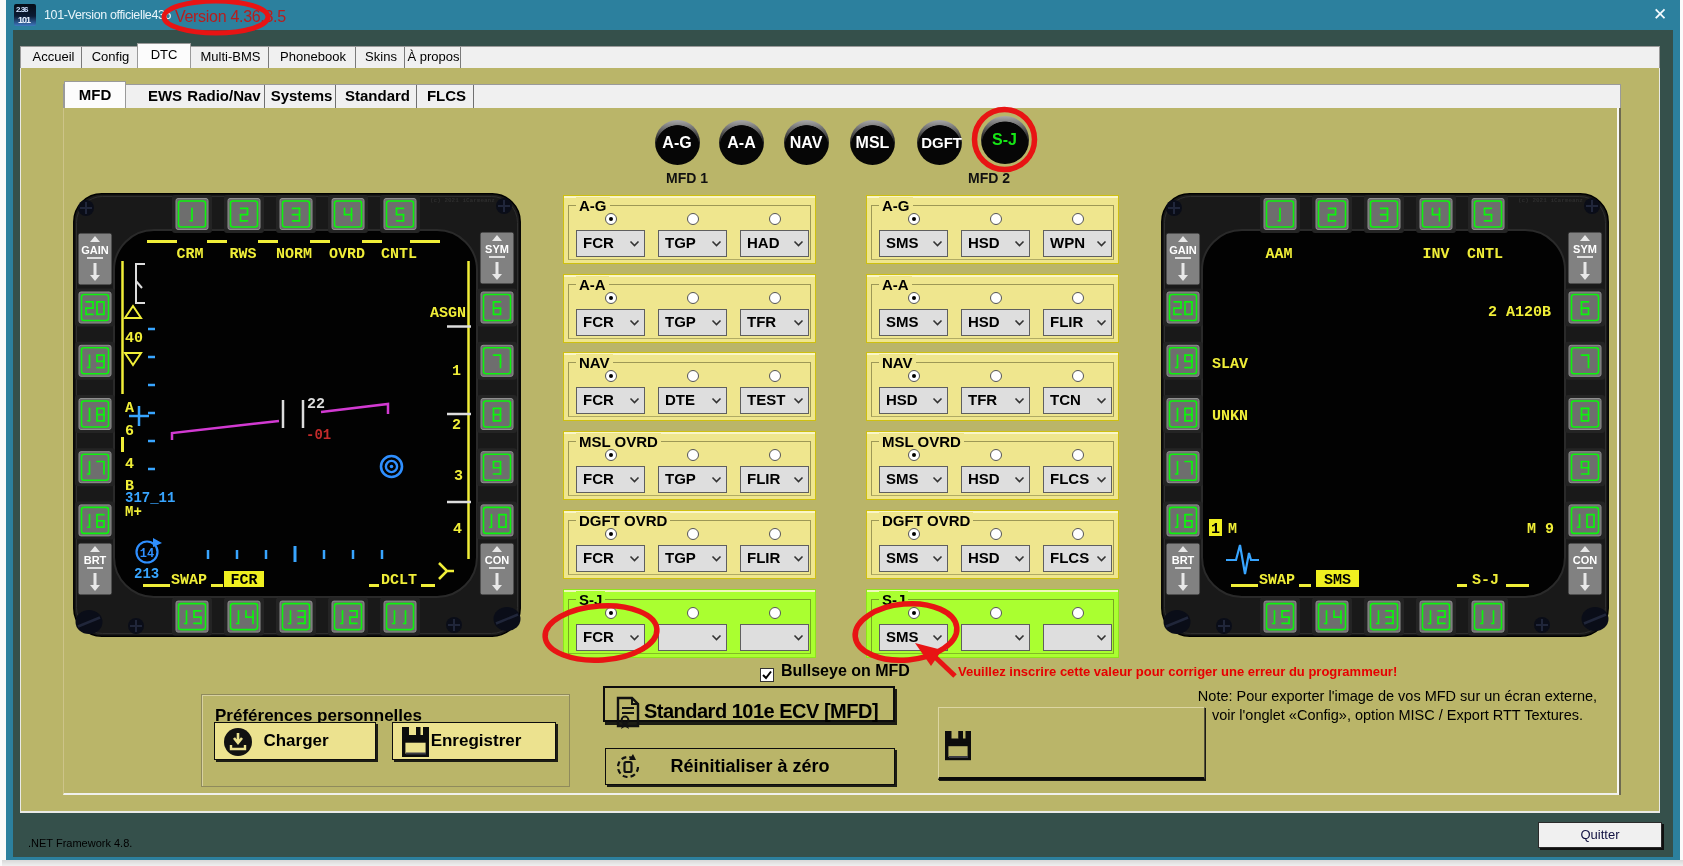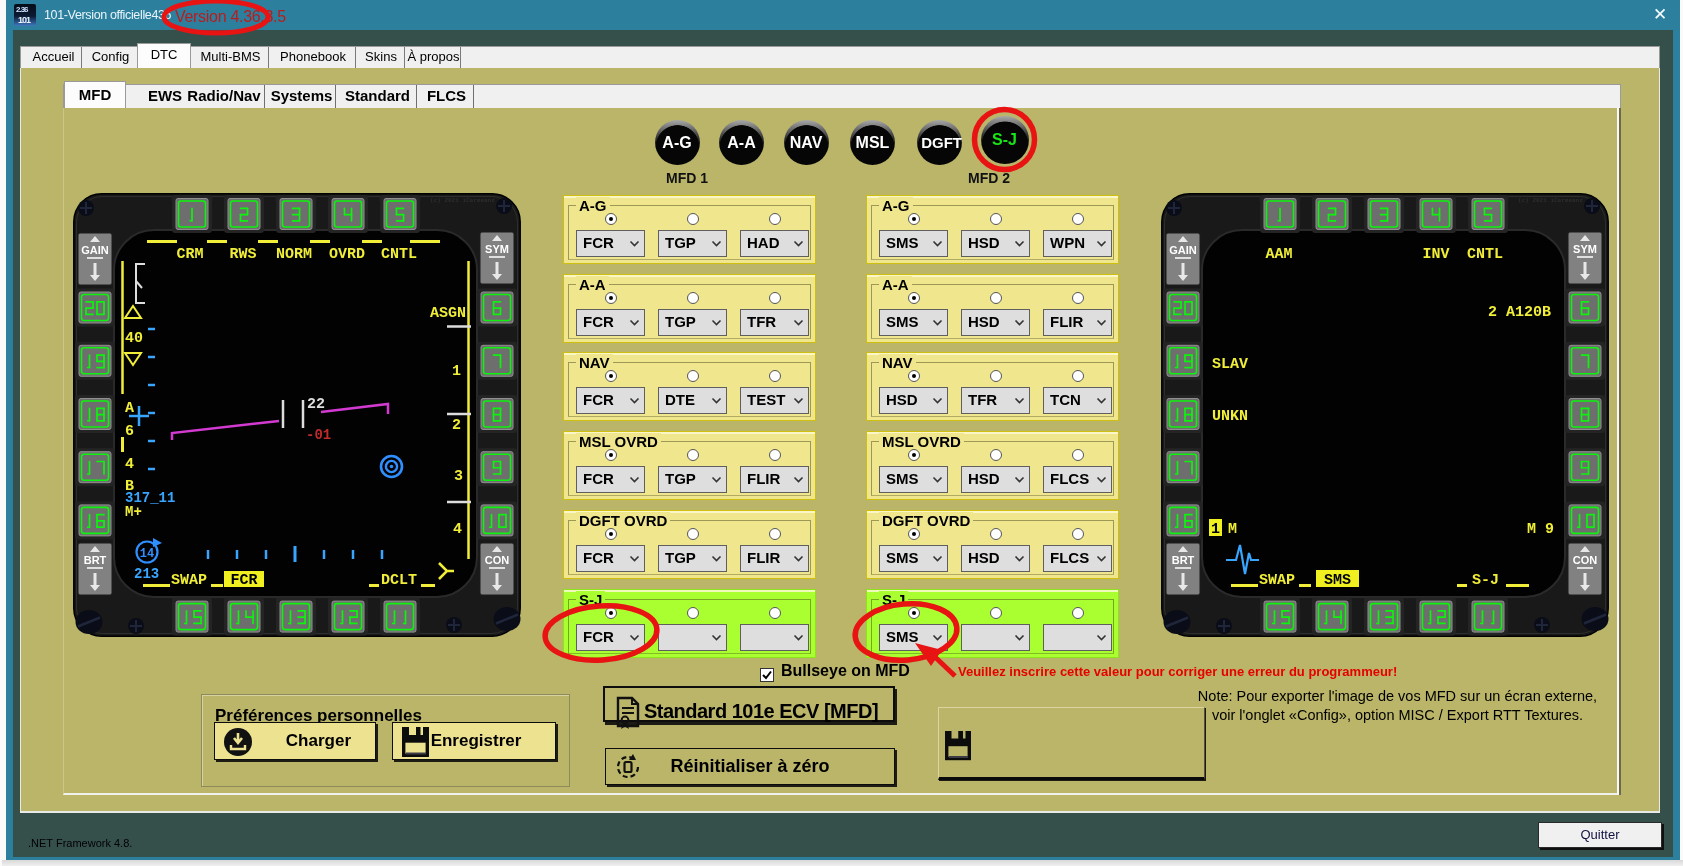--- a/index.html
+++ b/index.html
@@ -1049,21 +1049,21 @@
 <div class="abs" style="left:1100px;top:687px;width:600px;font-size:14.5px;color:#000;text-align:center;line-height:18.5px;width:595px">Note: Pour exporter l'image de vos MFD sur un écran externe,<br>voir l'onglet «Config», option MISC / Export RTT Textures.</div>
 <div class="abs b" style="left:958px;top:664px;font-size:13px;color:#e60000">Veuillez inscrire cette valeur pour corriger une erreur du programmeur!</div>
 <div class="abs" style="left:201px;top:694px;width:369px;height:93px;border:1px solid #8f8a5c;box-shadow:inset 1px 1px 0 #d8d1a0"></div>
 <div class="abs b" style="left:211px;top:706px;font-size:17px;color:#000;background:#bab569;padding:0 4px">Préférences personnelles</div>
 <div class="abs" style="left:214px;top:722px;width:162px;height:38px;background:#ece28f;border:1px solid #0d0d0d;box-shadow:2px 2px 0 #1c1c14">
     <svg class="abs" style="left:8px;top:4px" width="30" height="30" viewBox="0 0 30 30">
       <circle cx="15" cy="15" r="14" fill="#111"></circle>
       <path d="M15,6 v9 M11,11 l4,5 l4,-5" stroke="#ece28f" stroke-width="2.6" fill="none"></path>
       <path d="M8,18 v4 h14 v-4" stroke="#ece28f" stroke-width="2.4" fill="none"></path>
     </svg>
-    <div class="abs b" style="left:26px;top:8px;width:110px;font-size:17px;color:#000;text-align:right">Charger</div>
+    <div class="abs b" style="left:26px;top:8px;width:110px;font-size:17px;color:#000;text-align:center">Charger</div>
   </div>
 <div class="abs" style="left:392px;top:722px;width:164px;height:38px;background:#ece28f;border:1px solid #0d0d0d;box-shadow:2px 2px 0 #1c1c14">
     <svg class="abs" style="left:9px;top:4px" width="28" height="30" viewBox="0 0 28 30">
       <rect x="0" y="0" width="27" height="14" fill="#0c0c0c"></rect>
       <rect x="7" y="0" width="7" height="8" fill="#ece28f"></rect>
       <rect x="14" y="0" width="4.5" height="8" fill="#0c0c0c"></rect>
       <rect x="18.5" y="0" width="2.5" height="8" fill="#ece28f"></rect>
       <rect x="1.7" y="14" width="23.6" height="14.3" fill="#ece28f" stroke="#0c0c0c" stroke-width="3.4"></rect>
       <line x1="4" y1="26.5" x2="24" y2="26.5" stroke="#3c3c44" stroke-width="2"></line>
     </svg>

